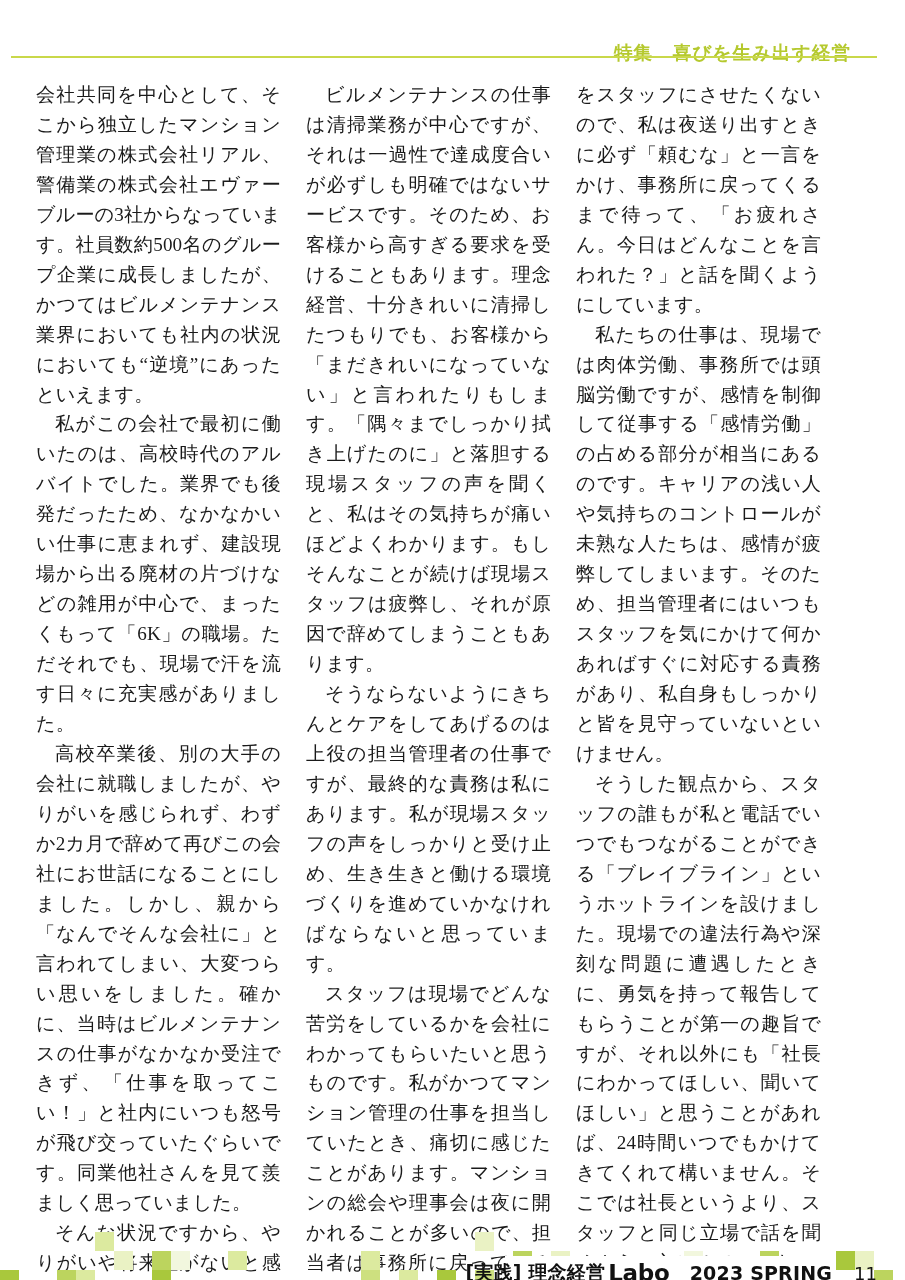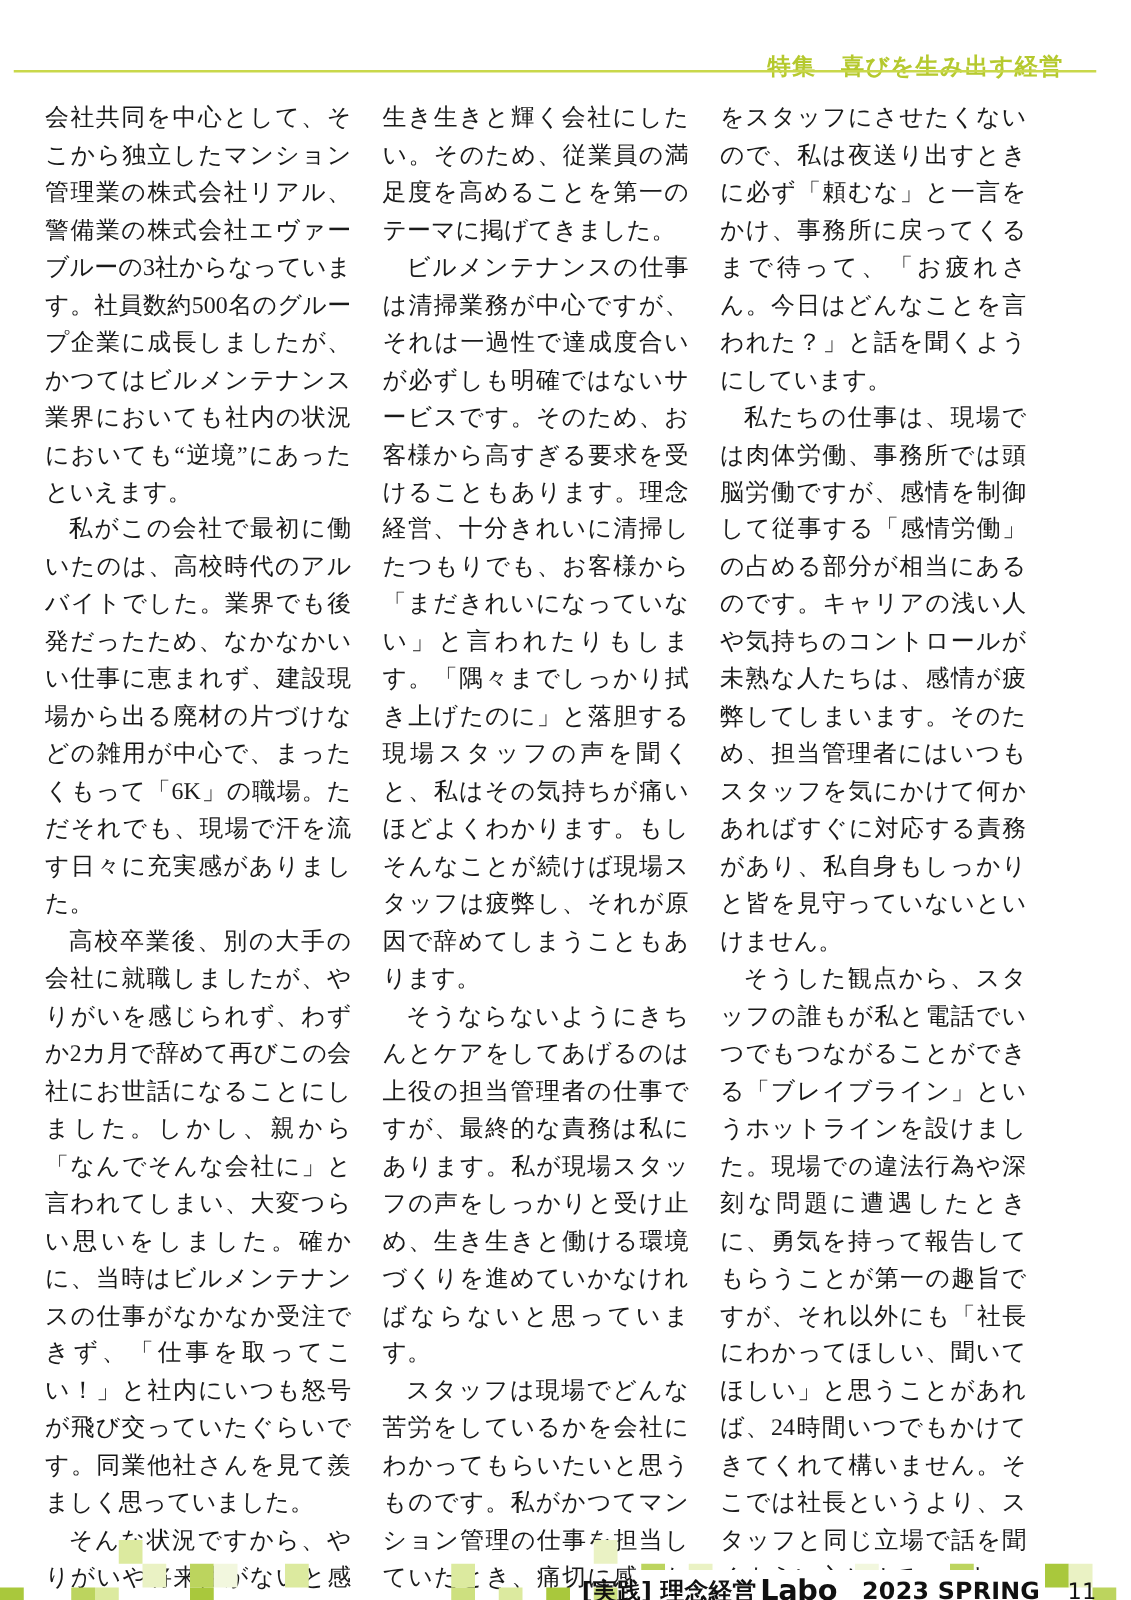--- a/index.html
+++ b/index.html
@@ -196,21 +196,20 @@
 
     <div class="col" id="col1">
       <p class="noindent">会社共同を中心として、そこから独立したマンション管理業の株式会社リアル、警備業の株式会社エヴァーブルーの3社からなっています。社員数約500名のグループ企業に成長しましたが、かつてはビルメンテナンス業界においても社内の状況においても“逆境”にあったといえます。</p>
       <p>私がこの会社で最初に働いたのは、高校時代のアルバイトでした。業界でも後発だったため、なかなかいい仕事に恵まれず、建設現場から出る廃材の片づけなどの雑用が中心で、まったくもって「6K」の職場。ただそれでも、現場で汗を流す日々に充実感がありました。</p>
       <p>高校卒業後、別の大手の会社に就職しましたが、やりがいを感じられず、わずか2カ月で辞めて再びこの会社にお世話になることにしました。しかし、親から「なんでそんな会社に」と言われてしまい、大変つらい思いをしました。確かに、当時はビルメンテナンスの仕事がなかなか受注できず、「仕事を取ってこい！」と社内にいつも怒号が飛び交っていたぐらいです。同業他社さんを見て羨ましく思っていました。</p>
       <p>そんな状況ですから、やりがいや将来性がないと感じて辞めていく人も少なくありませんでした。その度に私は、「自分がもし経営に携わる立場になれたら、もっといい会社に変えよう」と思っていました。</p>
 
     </div>
 
     <div class="col" id="col2">
-      <p class="noindent">生き生きと輝く会社にしたい。そのため、従業員の満足度を高めることを第一のテーマに掲げてきました。</p>
       <p>ビルメンテナンスの仕事は清掃業務が中心ですが、それは一過性で達成度合いが必ずしも明確ではないサービスです。そのため、お客様から高すぎる要求を受けることもあります。理念経営、十分きれいに清掃したつもりでも、お客様から「まだきれいになっていない」と言われたりもします。「隅々までしっかり拭き上げたのに」と落胆する現場スタッフの声を聞くと、私はその気持ちが痛いほどよくわかります。もしそんなことが続けば現場スタッフは疲弊し、それが原因で辞めてしまうこともあります。</p>
       <p>そうならないようにきちんとケアをしてあげるのは上役の担当管理者の仕事ですが、最終的な責務は私にあります。私が現場スタッフの声をしっかりと受け止め、生き生きと働ける環境づくりを進めていかなければならないと思っています。</p>
       <p>スタッフは現場でどんな苦労をしているかを会社にわかってもらいたいと思うものです。私がかつてマンション管理の仕事を担当していたとき、痛切に感じたことがあります。マンションの総会や理事会は夜に開かれることが多いので、担当者は事務所に戻ってくるのも夜遅くになります。くたくたになって戻ると、いつも真っ暗で誰もいません。「なんで自分1人こんな思いをしているんだろう」と、すごく精神的につらかった思い出があります。同じ思い</p>
     </div>
 
     <div class="col" id="col3">
       <p class="noindent">をスタッフにさせたくないので、私は夜送り出すときに必ず「頼むな」と一言をかけ、事務所に戻ってくるまで待って、「お疲れさん。今日はどんなことを言われた？」と話を聞くようにしています。</p>
       <p>私たちの仕事は、現場では肉体労働、事務所では頭脳労働ですが、感情を制御して従事する「感情労働」の占める部分が相当にあるのです。キャリアの浅い人や気持ちのコントロールが未熟な人たちは、感情が疲弊してしまいます。そのため、担当管理者にはいつもスタッフを気にかけて何かあればすぐに対応する責務があり、私自身もしっかりと皆を見守っていないといけません。</p>
       <p>そうした観点から、スタッフの誰もが私と電話でいつでもつながることができる「ブレイブライン」というホットラインを設けました。現場での違法行為や深刻な問題に遭遇したときに、勇気を持って報告してもらうことが第一の趣旨ですが、それ以外にも「社長にわかってほしい、聞いてほしい」と思うことがあれば、24時間いつでもかけてきてくれて構いません。そこでは社長というより、スタッフと同じ立場で話を聞くように心がけています。</p>
       <p>ブレイブラインはかつて多いときには、1日20件近くかかってきました。基本的に現場で何か不満や問題があれば、まず担当管理者に伝えてもらいますが、その回答がないとか指導に納得がいかないという場合に私のところに直接かかってきます。</p>

